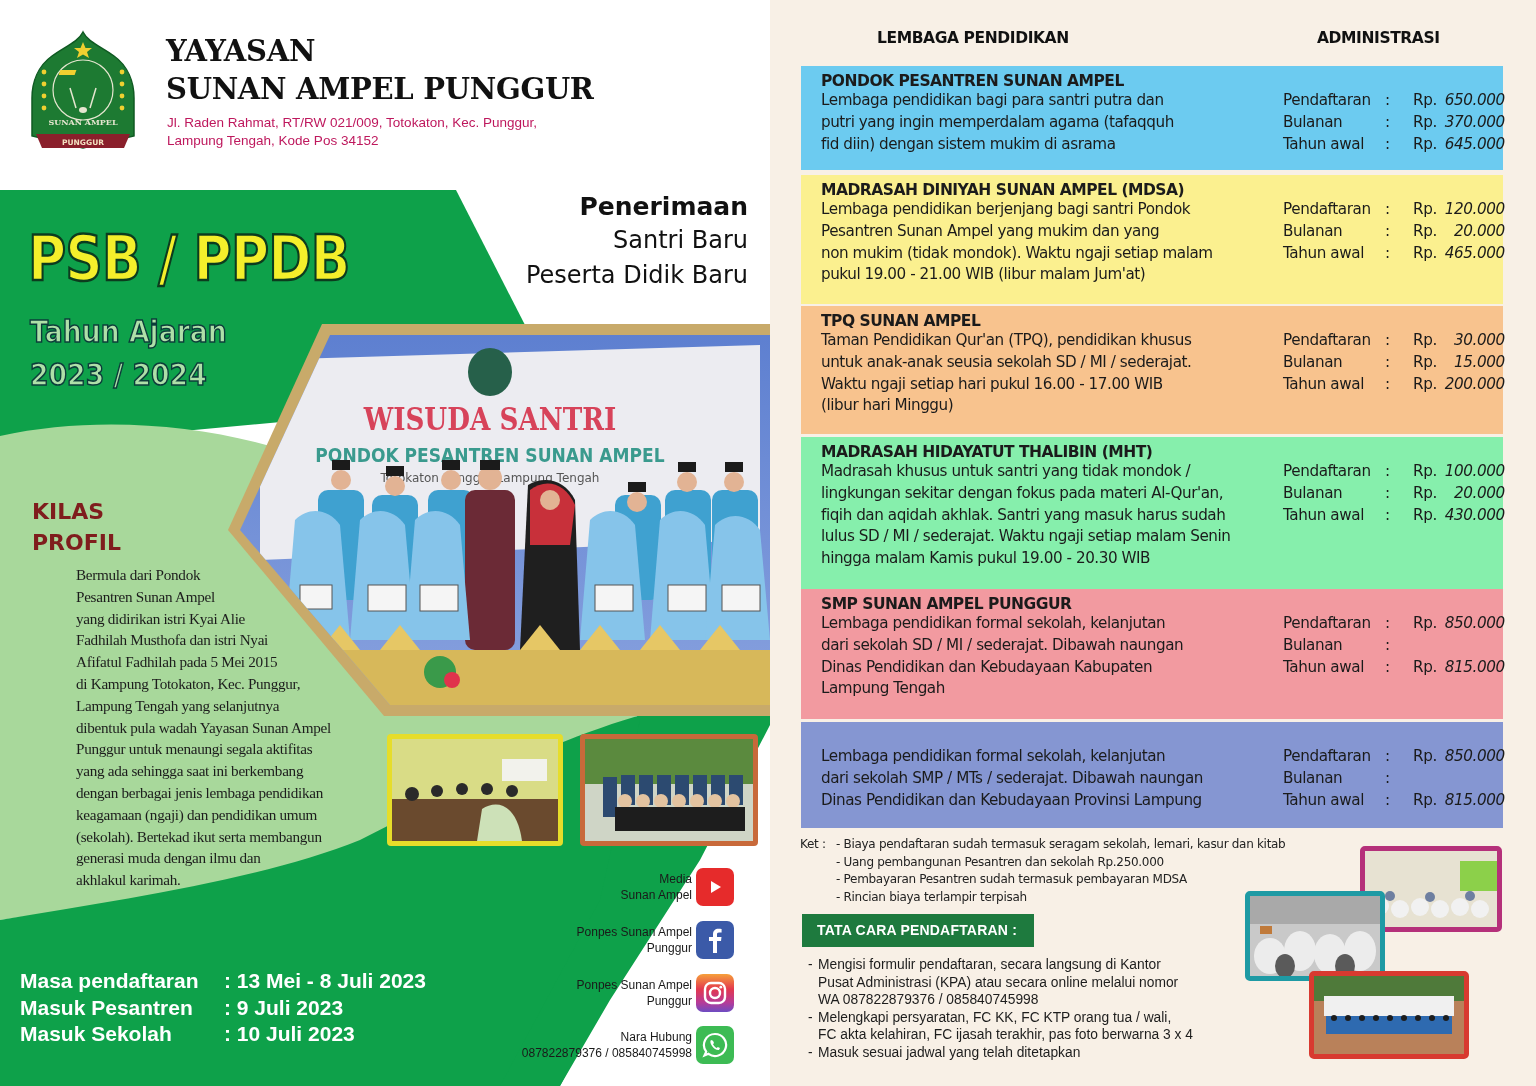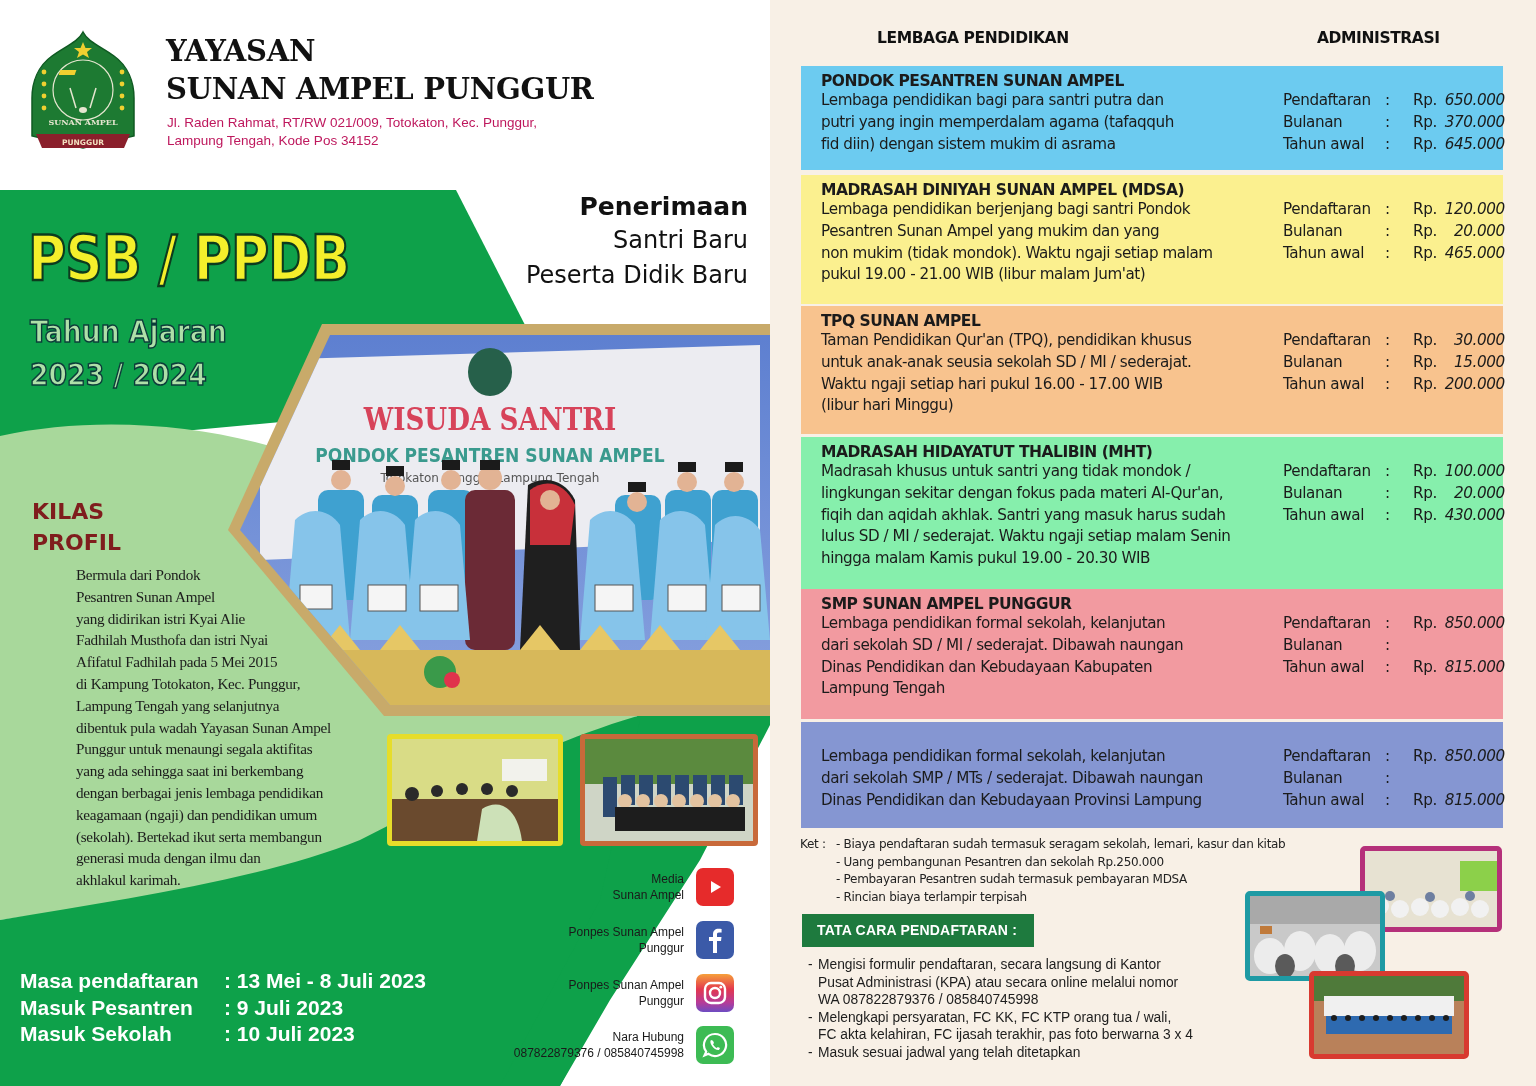--- a/index.html
+++ b/index.html
@@ -25,21 +25,21 @@
 
   .kilas-title { position: absolute; left: 32px; top: 496px; font-family: "DejaVu Sans", sans-serif; font-weight: bold; font-size: 22px; line-height: 31px; color: #7f1d1d; }
   .kilas-body { position: absolute; left: 32px; top: 564px; width: 345px; font-family: Liberation Serif, serif; font-size: 15.2px; line-height: 21.8px; color: #1c1c1c; letter-spacing: -0.3px; margin-left: 44px; }
 
   .small-photo { position: absolute; border: 5px solid; border-radius: 4px; overflow: hidden; }
 
   .schedule { position: absolute; left: 20px; top: 968px; font-family: "Liberation Sans", sans-serif; font-weight: bold; font-size: 21px; line-height: 26.5px; color: #ffffff; }
   .schedule .row { display: flex; }
   .schedule .lbl { width: 204px; }
 
-  .social { position: absolute; right: 36px; display: flex; align-items: center; gap: 12px; }
+  .social { position: absolute; right: 36px; display: flex; align-items: center; gap: 4px; }
   .social .txt { text-align: right; font-family: "Liberation Sans", sans-serif; font-size: 12px; line-height: 16px; color: #1a1a1a; }
   .social .ico { width: 38px; height: 38px; border-radius: 7px; display: flex; align-items: center; justify-content: center; }
 
   
   .right-page { position: absolute; left: 770px; top: 0; width: 766px; height: 1086px; background: #f8f0e6; }
   .col-head { position: absolute; top: 29px; font-family: "DejaVu Sans", sans-serif; font-weight: bold; font-size: 15.5px; color: #111; letter-spacing: -0.4px; }
 
   .inst { position: absolute; left: 31px; width: 702px; padding: 6px 0 0 20px; font-family: "DejaVu Sans", sans-serif; color: #1b1b1b; }
   .inst .name { font-weight: bold; font-size: 15.5px; line-height: 18px; letter-spacing: -0.5px; }
   .inst .desc { position: absolute; left: 20px; top: 24px; width: 440px; font-size: 15.2px; line-height: 21.8px; letter-spacing: -0.45px; }

